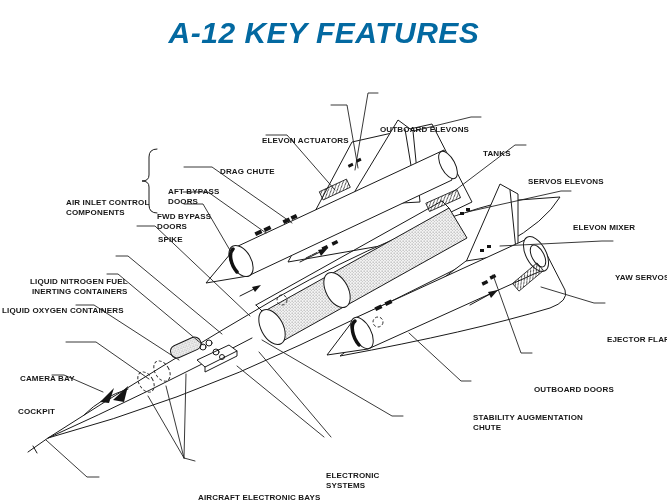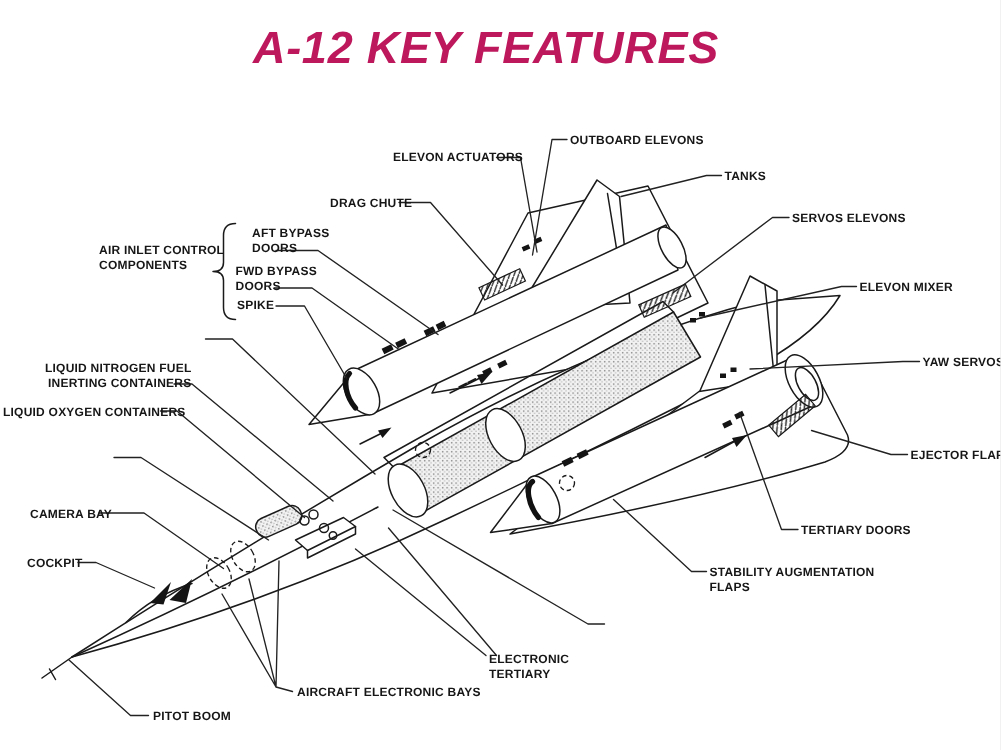--- a/index.html
+++ b/index.html
@@ -1,22 +1,22 @@
 <!DOCTYPE html>
 <html><head>
 <meta charset="utf-8">
 <style>
   html,body{margin:0;padding:0;background:#e8e8e8;}
   .stage{position:relative;width:667px;height:500px;background:#ffffff;overflow:hidden;
          font-family:"Liberation Sans",sans-serif;}
   .title{position:absolute;top:16px;left:0;width:648px;text-align:center;
          font-family:"Liberation Sans",sans-serif;font-style:italic;font-weight:800;
-         font-size:30px;letter-spacing:.5px;color:#be185d;}
+         font-size:30px;letter-spacing:.5px;color:#0369a1;}
   .lbl{position:absolute;font:600 8px/10px "Liberation Sans",sans-serif;
-       letter-spacing:.15px;color:#161616;white-space:nowrap;}
+       letter-spacing:.15px;color:#161616;white-space:nowrap;margin-top:36px;}
   .lbl span{display:block;}
   svg{position:absolute;top:0;left:0;}
   .ln{fill:none;stroke:#1a1a1a;stroke-width:1;stroke-linecap:round;stroke-linejoin:round;}
   .fw{fill:#ffffff;stroke:#1a1a1a;stroke-width:1;stroke-linejoin:round;}
   .st{fill:url(#stipple);stroke:#1a1a1a;stroke-width:1;stroke-linejoin:round;}
   .ht{fill:url(#hatch);stroke:#1a1a1a;stroke-width:.8;}
   .bk{fill:#141414;stroke:none;}
   .ld{fill:none;stroke:#222;stroke-width:.9;stroke-linecap:round;stroke-linejoin:round;}
   .dsh{fill:none;stroke:#1a1a1a;stroke-width:.9;stroke-dasharray:3 2;}
   .thick{fill:none;stroke:#111;stroke-width:3.5;stroke-linecap:round;}
@@ -222,28 +222,28 @@
     </div>
   <div class="lbl" style="left:102px;top:473px">
       <span>PITOT BOOM</span>
     </div>
 
   <div class="lbl" style="left:198px;top:457px">
       <span>AIRCRAFT ELECTRONIC BAYS</span>
     </div>
   <div class="lbl" style="left:326px;top:435px">
     <span>ELECTRONIC</span>
-      <span>TERTIARY</span>
+      <span>SYSTEMS</span>
   </div>
   <div class="lbl" style="left:473px;top:377px">
     <span>STABILITY AUGMENTATION</span>
-      <span>FLAPS</span>
+      <span>CHUTE</span>
   </div>
   <div class="lbl" style="left:534px;top:349px">
-      <span>TERTIARY DOORS</span>
+      <span>OUTBOARD DOORS</span>
     </div>
   <div class="lbl" style="left:573px;top:187px">
       <span>ELEVON MIXER</span>
     </div>
   <div class="lbl" style="left:615px;top:237px">
       <span>YAW SERVOS</span>
     </div>
   <div class="lbl" style="left:607px;top:299px">
       <span>EJECTOR FLAPS</span>
     </div>

